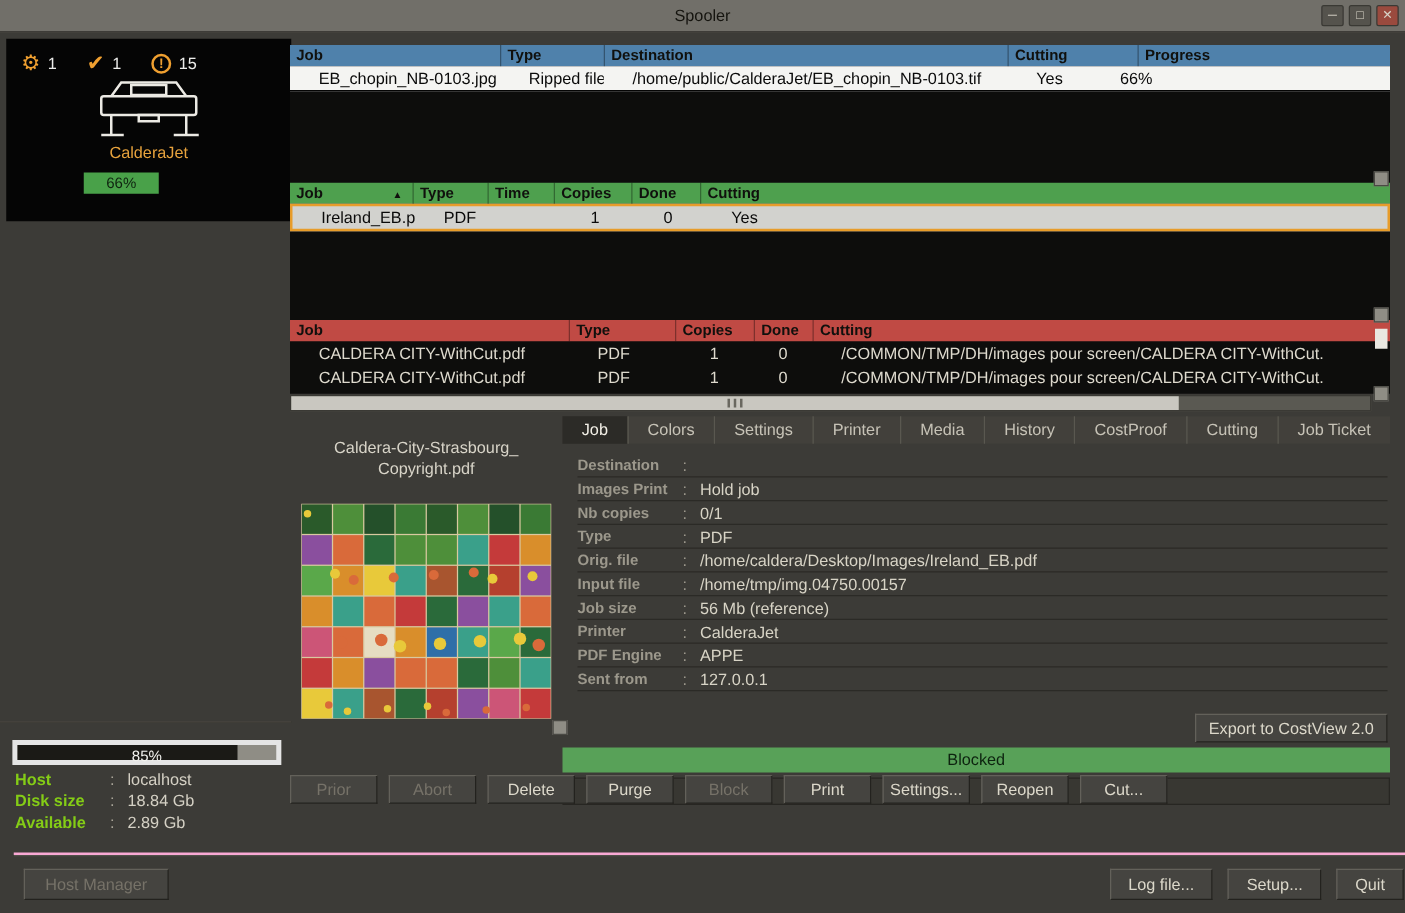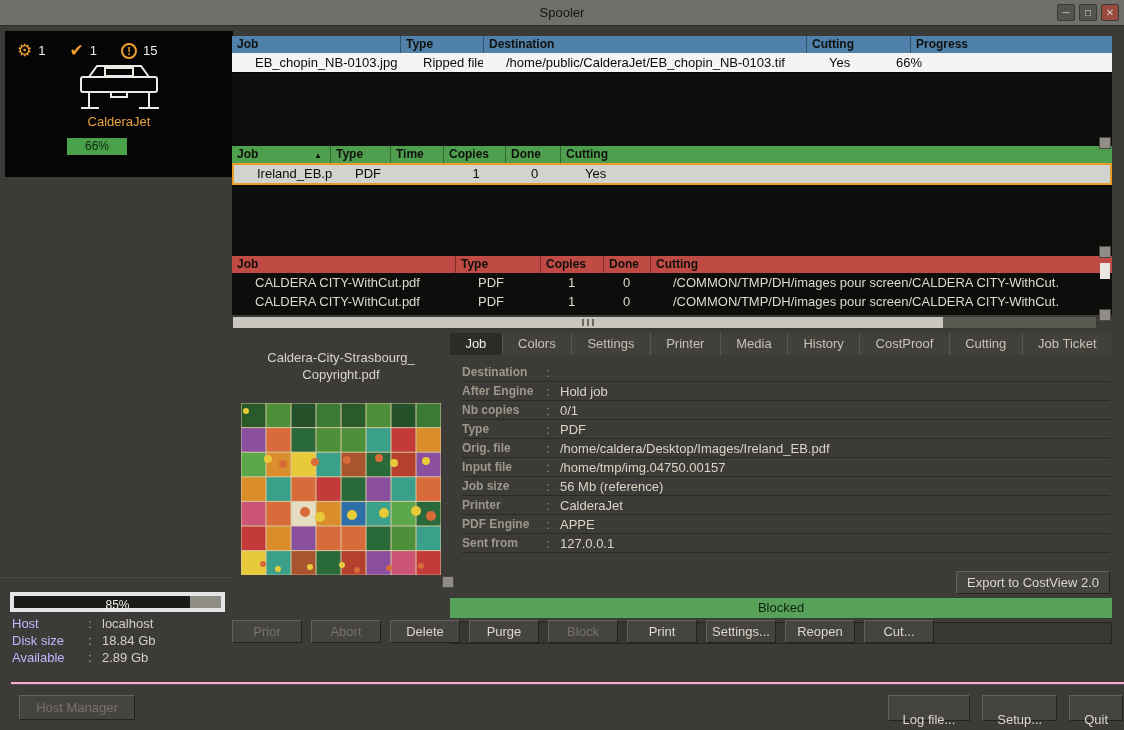--- a/index.html
+++ b/index.html
@@ -76,29 +76,29 @@
   .btn.disabled{color:#767268}
   .actions{position:absolute;left:232px;top:620px;display:flex;gap:9px}
   .actions .btn{width:70px}
 
   
   .disk-progress{position:absolute;left:10px;top:592px;width:215px;height:20px;border:4px solid #e5e5e5;background:#8f8d85}
   .disk-fill{position:absolute;left:0;top:0;height:100%;background:#1b1a16}
   .disk-label{position:relative;text-align:center;line-height:18px;font-size:12px;color:#f2f2ee}
   .host-info{position:absolute;left:12px;top:615px}
   .hrow{display:flex;height:17px;line-height:17px}
-  .h-label{width:76px;color:#c4b5fd;font-weight:normal}
+  .h-label{width:76px;color:#84cc16;font-weight:bold}
   .h-colon{width:14px;color:#a9a599}
   .h-value{color:#d4d0c4}
 
   
   .footer{position:absolute;left:11px;top:682px;width:1124px;height:48px;border-top:2px solid #f9a8d4;box-shadow:inset 0 1px 0 #514f49}
   .host-manager{position:absolute;left:8px;top:11px;width:116px;height:25px;line-height:23px}
   .footer-right{position:absolute;right:12px;top:11px;display:flex;gap:12px}
-  .footer-right .btn{height:25px;line-height:23px;padding:12px 14px}
+  .footer-right .btn{height:25px;line-height:23px;padding:0 14px}
 </style>
 </head>
 <body>
 
 <div>
 
   <div class="titlebar">
     <span class="title">Spooler</span>
     <div class="winbtns">
         <div class="winbtn">─</div>
@@ -308,21 +308,21 @@
         <div class="tab">Cutting</div>
         <div class="tab">Job Ticket</div>
       </div>
     <div class="fields">
         <div class="field-row">
           <span class="f-label">Destination</span>
           <span class="f-colon">:</span>
           <span class="f-value"></span>
         </div>
         <div class="field-row">
-          <span class="f-label">After Engine</span>
+          <span class="f-label">Images Print</span>
           <span class="f-colon">:</span>
           <span class="f-value">Hold job</span>
         </div>
         <div class="field-row">
           <span class="f-label">Nb copies</span>
           <span class="f-colon">:</span>
           <span class="f-value">0/1</span>
         </div>
         <div class="field-row">
           <span class="f-label">Type</span>

